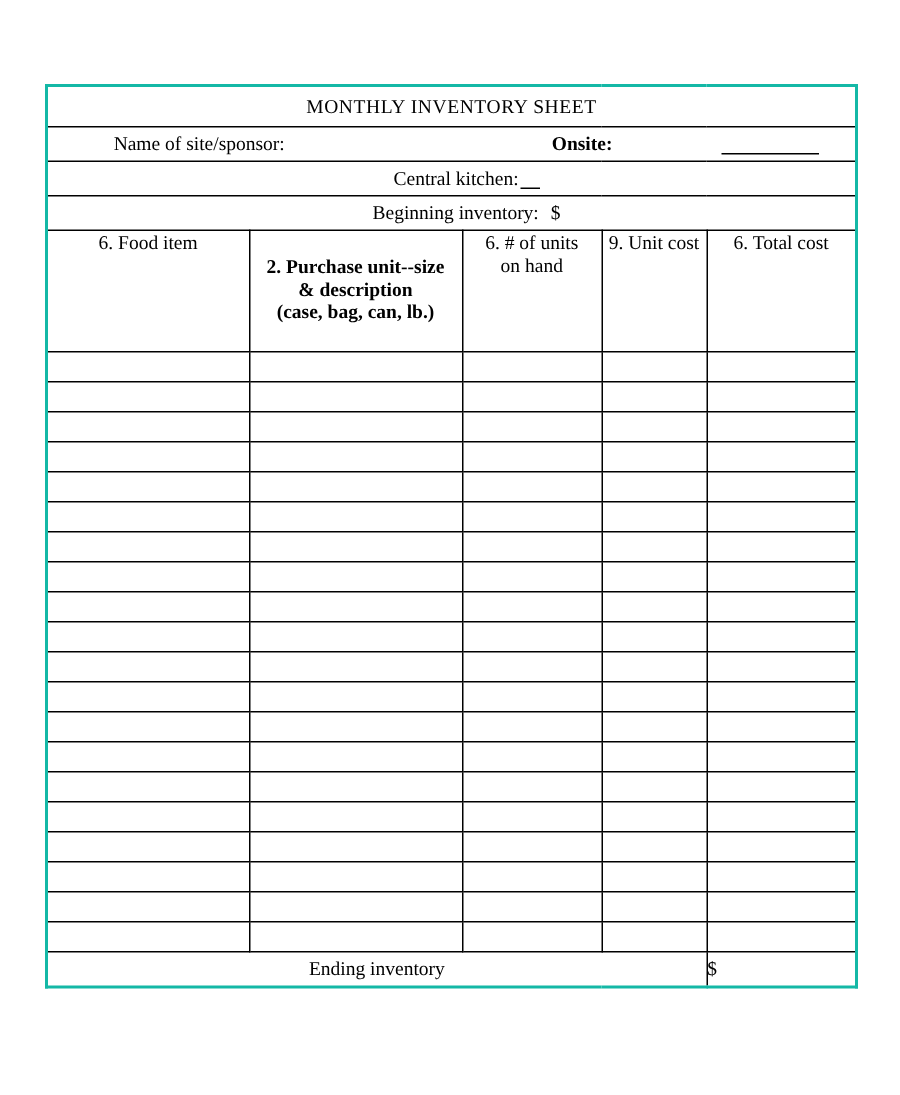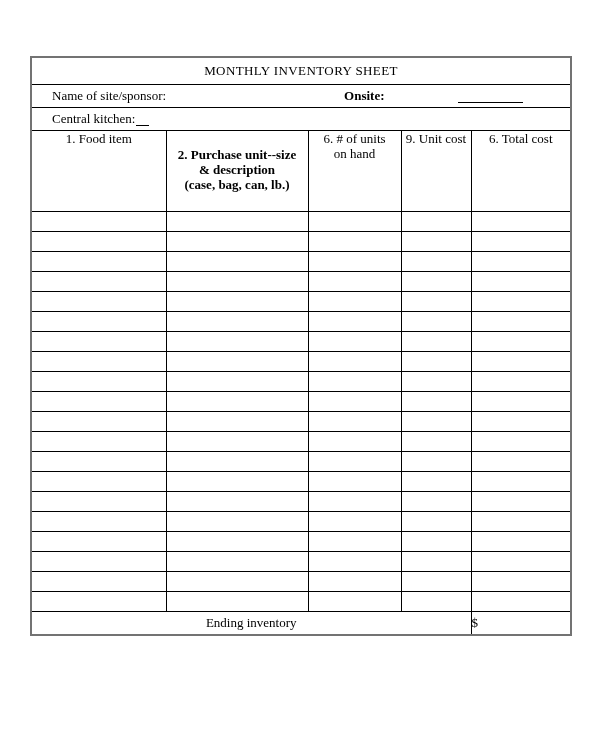--- a/index.html
+++ b/index.html
@@ -16,21 +16,21 @@
   .sheet {
     position: absolute;
     left: 30px;
     top: 56px;
     width: 540px;
   }
   table.inv {
     border-collapse: collapse;
     table-layout: fixed;
     width: 540px;
-    border: 2px solid #737373;
+    border: 2px solid #14b8a6;
   }
   table.inv td, table.inv th {
     border: 1px solid #000;
     font-size: 13px;
     font-weight: normal;
     padding: 0;
     color: #000;
   }
   td.title-cell {
     height: 26px;
@@ -41,20 +41,21 @@
   }
   td.info-cell {
     height: 22px;
     vertical-align: middle;
   }
   .info-inner {
     display: flex;
     align-items: center;
     padding-left: 20px;
     height: 100%;
+    justify-content: center;
   }
   .blank {
     display: inline-block;
     border-bottom: 1px solid #000;
     height: 13px;
   }
   .onsite-label   { margin-left: 178px; font-weight: bold; }
   .onsite-blank   { width: 65px;  margin-left: 73px; }
   .kitchen-blank  { width: 13px;  margin-left: 1px; }
   .to-label       { margin-left: 128px; }
@@ -113,24 +114,32 @@
     <tr>
       <td class="info-cell" colspan="5">
         <div class="info-inner">
           <span>Central kitchen:</span>
           <span class="blank kitchen-blank"></span>
         </div>
       </td>
     </tr>
 
 
+    <tr>
+      <td class="info-cell" colspan="5">
+        <div class="info-inner">
+          <span>Beginning inventory:</span>
+          <span class="currency-begin">$</span>
+        </div>
+      </td>
+    </tr>
 
     <tr>
       <th class="hdr">
-        <span class="hline">1. Food item</span>
+        <span class="hline">6. Food item</span>
       </th>
       <th class="hdr col2">
         <span class="hline">2. Purchase unit--size</span>
         <span class="hline">&amp; description</span>
         <span class="hline">(case, bag, can, lb.)</span>
       </th>
       <th class="hdr">
         <span class="hline">6. # of units</span>
         <span class="hline">on hand</span>
       </th>

